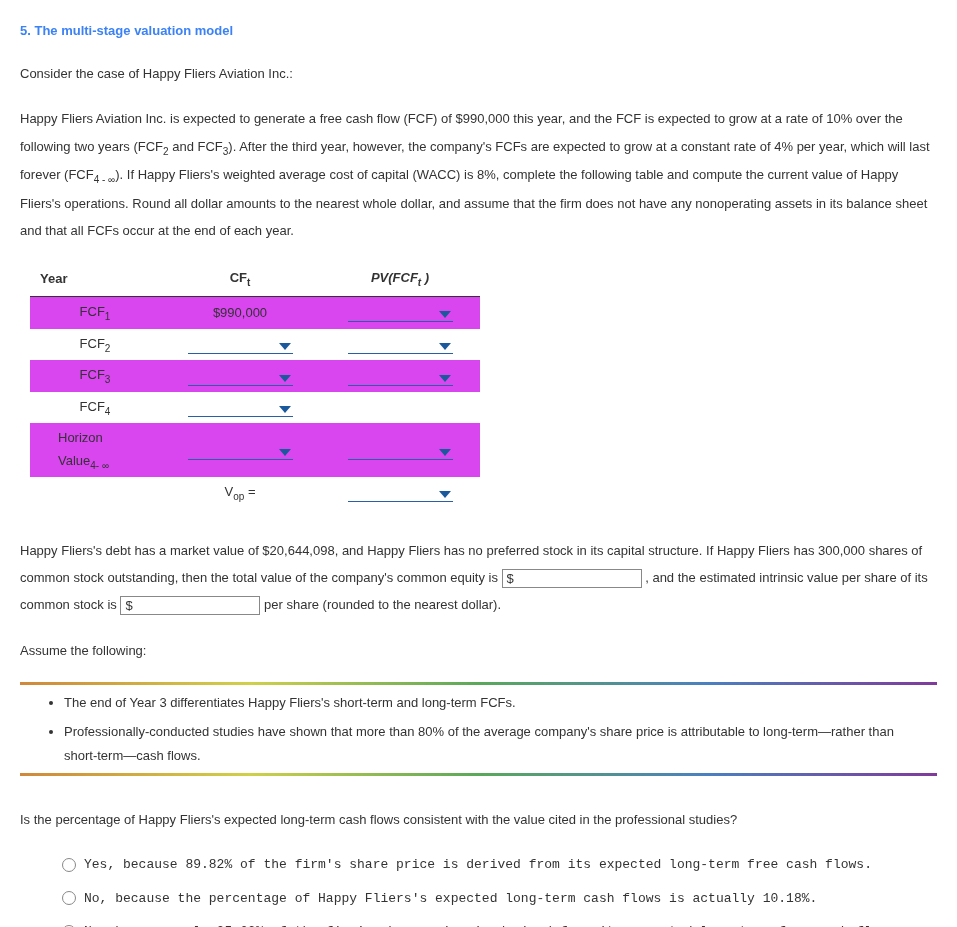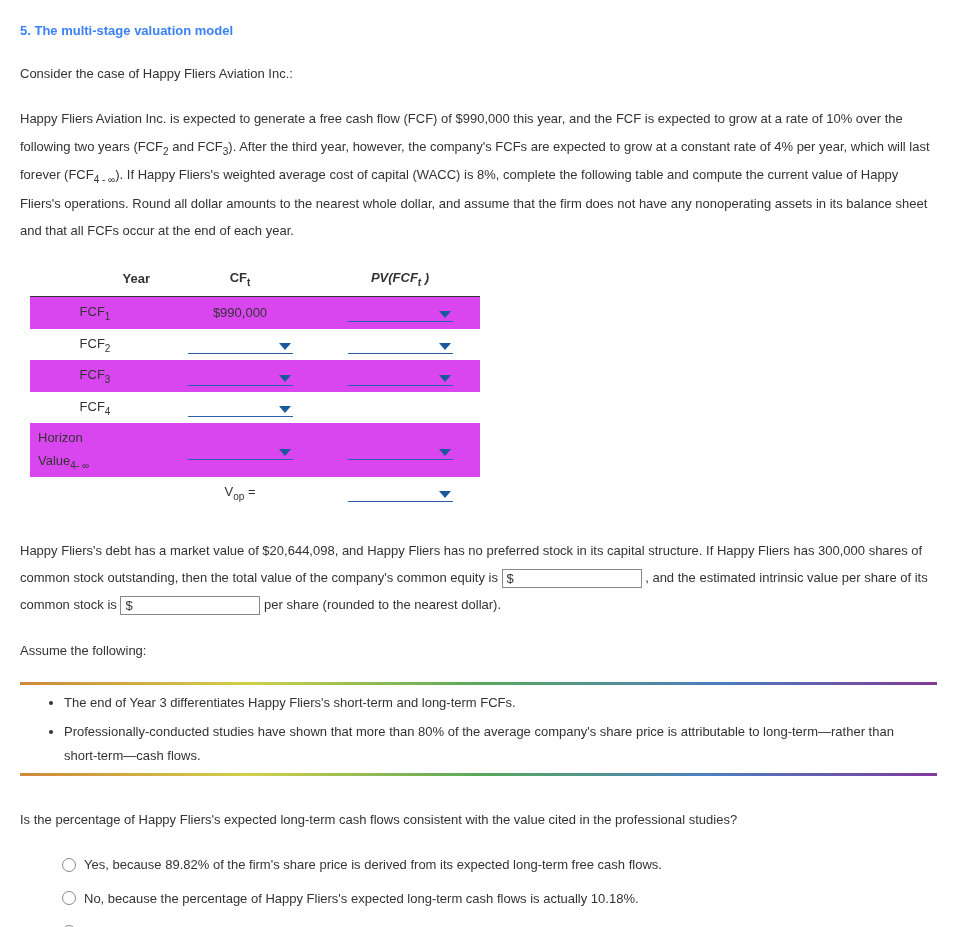--- a/index.html
+++ b/index.html
@@ -27,28 +27,28 @@
       margin: 18px 0 28px 10px;
       border-collapse: collapse;
       font-size: 13px;
     }
     .tbl th {
       font-weight: bold;
       border-bottom: 1.5px solid #333;
       padding: 5px 10px;
       text-align: center;
     }
-    .tbl th:first-child { text-align: right; }
+    .tbl th:first-child { text-align: left; }
     .tbl td {
       padding: 4px 10px;
       text-align: center;
       height: 24px;
     }
     .tbl tr.alt td { background: #d946ef; }
-    .tbl td.year { text-align: left; padding-left: 8px; padding-right: 35px;}
+    .tbl td.year { text-align: left; padding-left: 28px; padding-right: 35px;}
     .tbl td.yrc { text-align: center; }
     .col-year { width: 130px; }
     .col-cf { width: 160px; }
     .col-pv { width: 160px; font-style: italic; }
     .drop {
       display: inline-block;
       border-bottom: 1.5px solid #2a5ea5;
       min-width: 105px;
       height: 18px;
       position: relative;
@@ -85,20 +85,21 @@
     }
     .bul { margin: 2px 0 2px 12px; list-style: disc; padding-left: 24px;}
     .bul li { margin: 6px 8px; line-height: 1.8;}
     .assume-block { margin: 16px 0 30px 0;}
     .radio-row {
       margin: 6px 0 6px 42px;
       display: flex;
       align-items: center;
       gap: 8px;
       line-height: 2.1;
+      font-family: Liberation Mono, monospace;
     }
     .radio {
       width: 14px; height: 14px;
       border: 1px solid #888;
       border-radius: 50%;
       display: inline-block;
       flex-shrink: 0;
     }
     .vop { font-style: normal; }
   </style>

